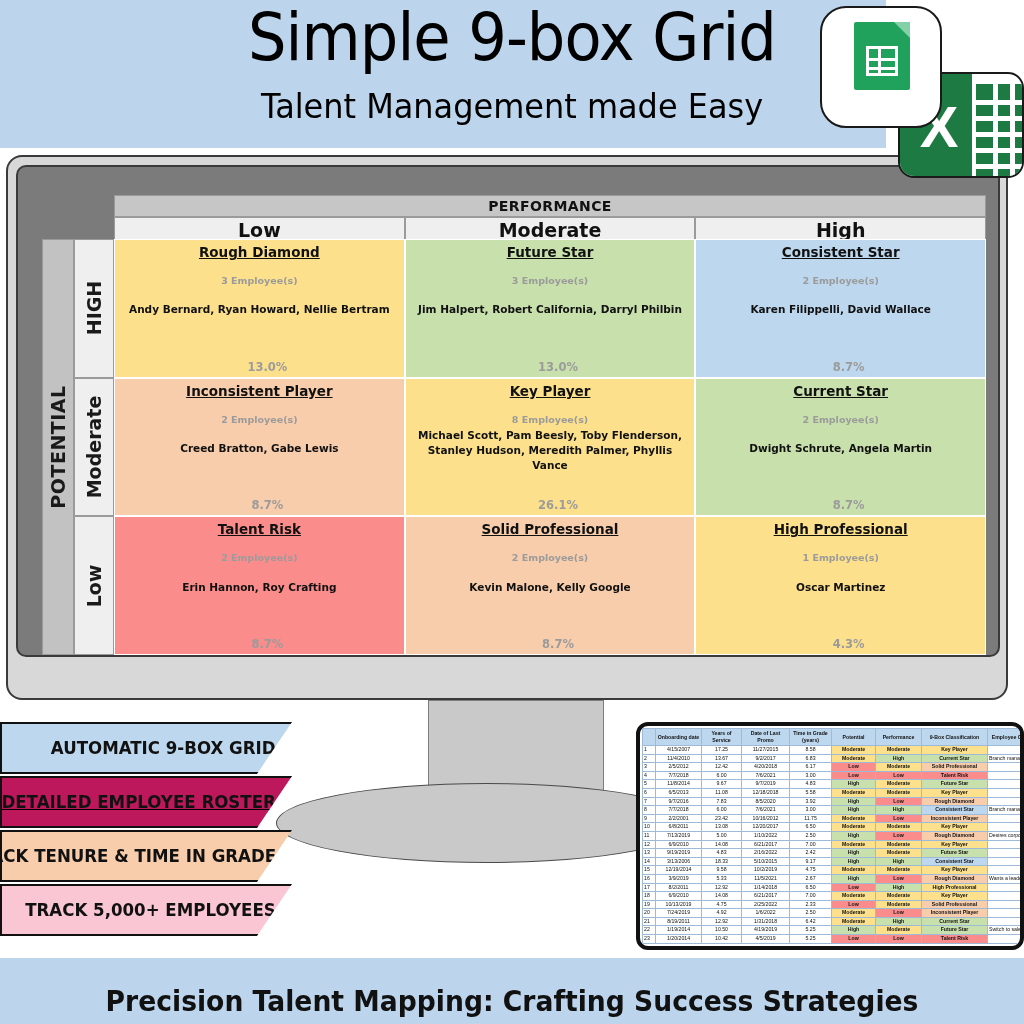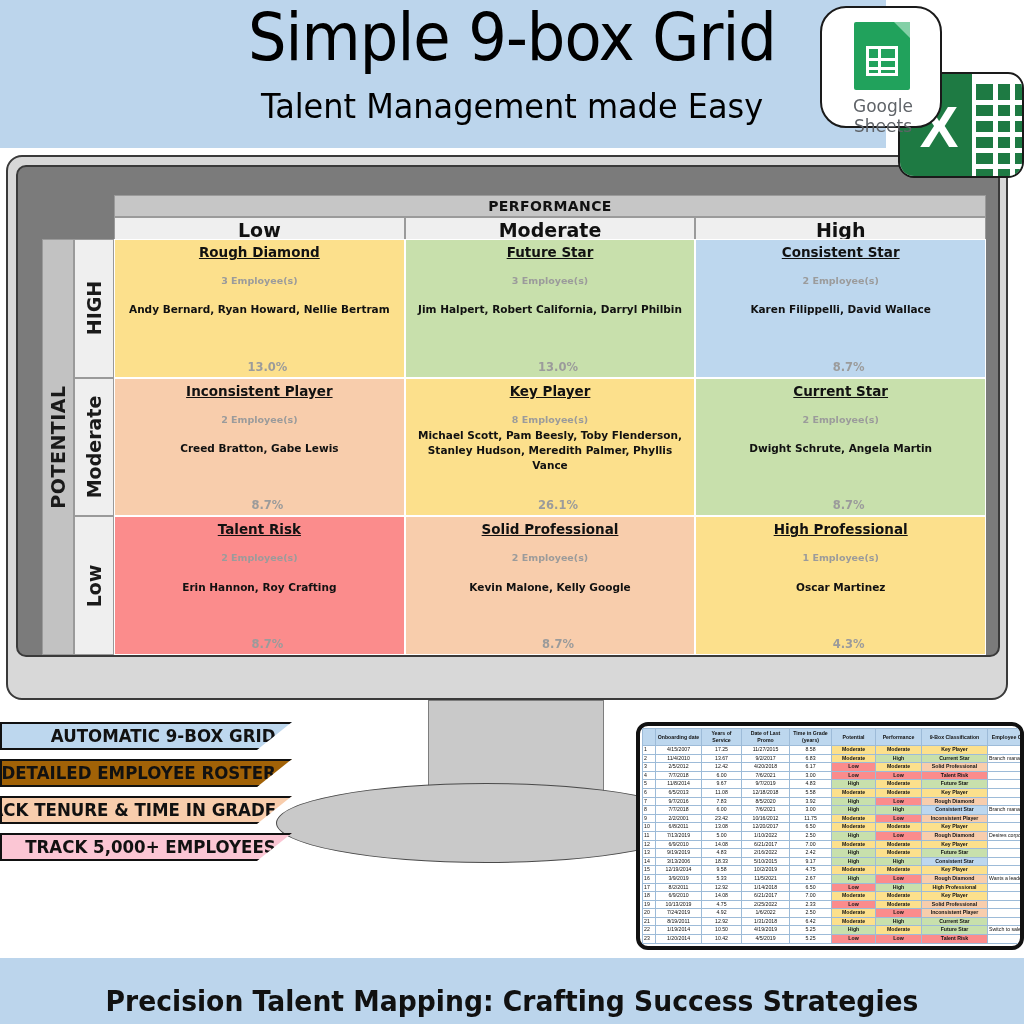--- a/index.html
+++ b/index.html
@@ -191,21 +191,21 @@
   }
   #stand-base {
     position: absolute; left: 276px; top: 783px; width: 420px; height: 80px;
     background: #c9c9c9; border: 1px solid #4a4a4a; border-radius: 50%;
     z-index: 1;
   }
 
   
   #ribbons { position: absolute; left: 0; top: 722px; width: 300px; z-index: 4; }
   .ribbon {
-    position: relative; height: 28px; margin-bottom: 9px;
+    position: relative; height: 52px; margin-bottom: 2px;
     border: 2px solid #111; border-right: none;
     display: flex; align-items: center; justify-content: flex-end;
     padding-right: 16px;
     clip-path: polygon(0 0, 100% 0, 88% 100%, 0 100%);
   }
   .ribbon span {
     font-size: 17.5px; font-weight: 700; color: #111; white-space: nowrap;
     font-family: "DejaVu Sans", sans-serif;
     transform: scaleX(0.95); transform-origin: 100% 50%;
   }
@@ -264,21 +264,20 @@
   <div id="title-sub">Talent Management made Easy</div>
 </div>
 
 <div id="gsheets-badge">
   <div id="gsheets-doc">
     <div id="gsheets-fold"></div>
     <div id="gsheets-tbl">
       <div id="gsheets-tbl-r2"></div>
     </div>
   </div>
-  <div id="gsheets-label">Google Sheets</div>
 </div>
 
 <div id="excel-badge">
   <div id="excel-green"></div>
   <div id="excel-x">X</div>
   <div id="excel-sheet">
     <div class="excel-grid-line-h" style="top:16px"></div>
     <div class="excel-grid-line-h" style="top:32px"></div>
     <div class="excel-grid-line-h" style="top:48px"></div>
     <div class="excel-grid-line-h" style="top:64px"></div>
@@ -383,21 +382,21 @@
         </div>
     </div>
   </div>
 
 </div>
 
 <div id="ribbons">
     <div class="ribbon" style="background: rgb(189, 215, 238); width: 292px;">
       <span>AUTOMATIC 9-BOX GRID</span>
     </div>
-    <div class="ribbon" style="background: #a16207; width: 292px;">
+    <div class="ribbon" style="background: #be185d; width: 292px; text-decoration: underline;">
       <span>DETAILED EMPLOYEE ROSTER</span>
     </div>
     <div class="ribbon" style="background: rgb(248, 205, 172); width: 292px;">
       <span>TRACK TENURE &amp; TIME IN GRADE</span>
     </div>
     <div class="ribbon" style="background: rgb(251, 198, 212); width: 292px;">
       <span>TRACK 5,000+ EMPLOYEES</span>
     </div>
   </div>
 

